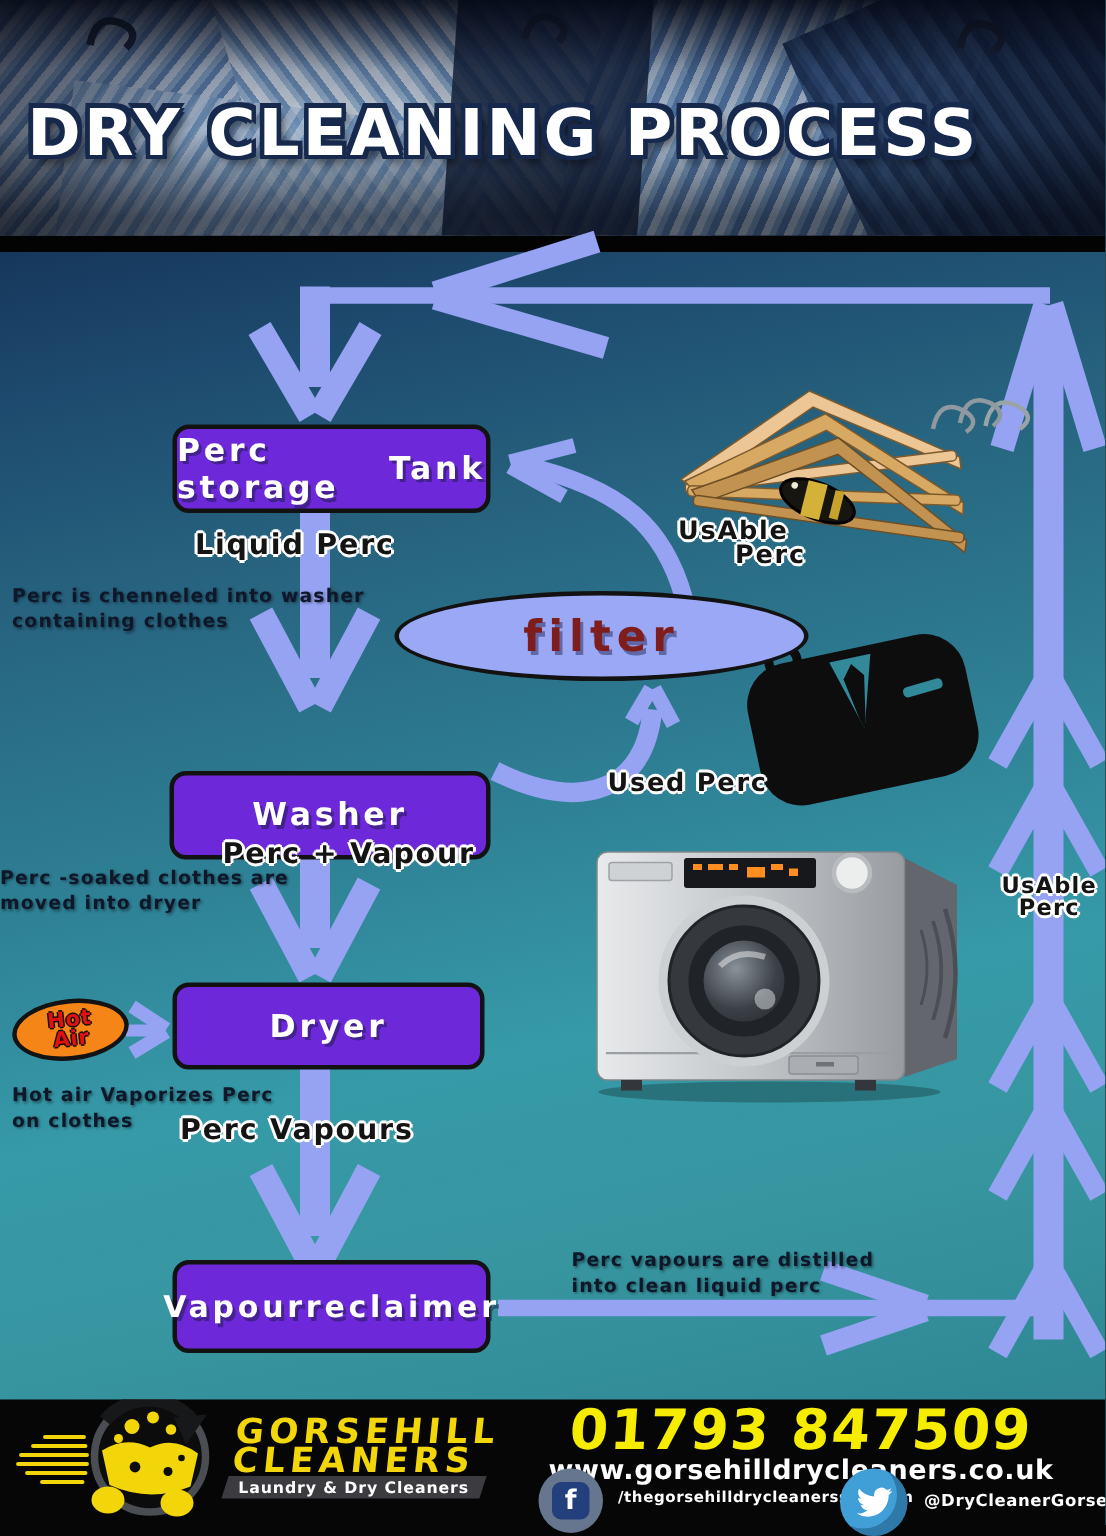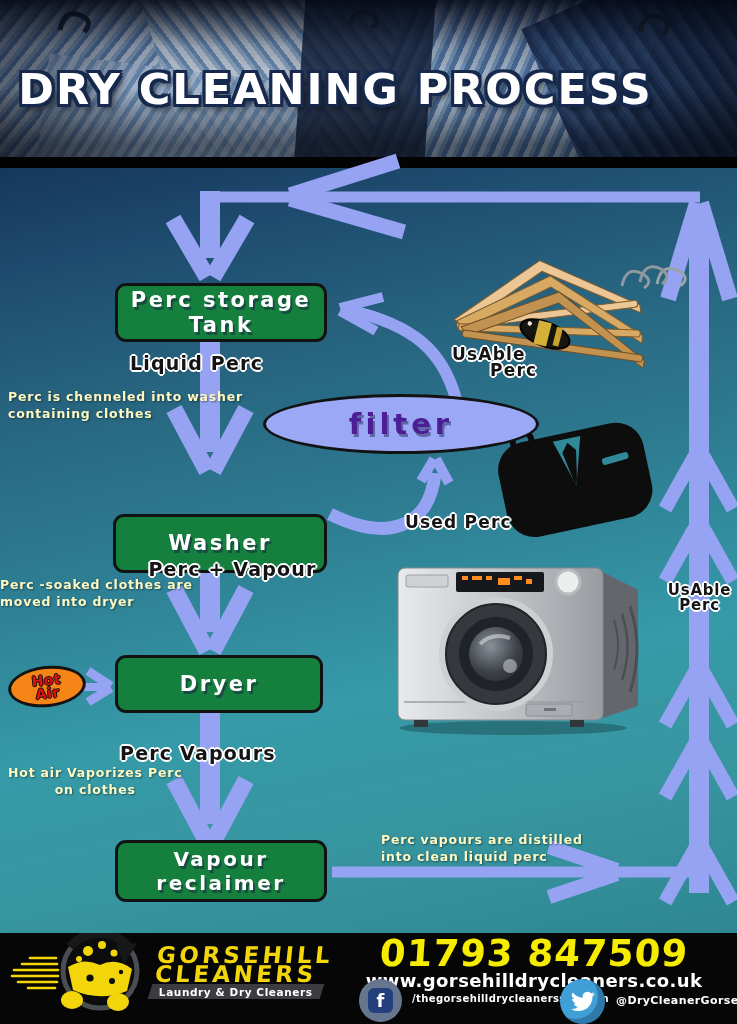--- a/index.html
+++ b/index.html
@@ -26,53 +26,53 @@
       background:linear-gradient(180deg,rgba(4,8,20,.92) 0%,rgba(8,16,38,.35) 30%,rgba(10,18,40,.15) 55%,rgba(4,8,18,.6) 92%),
                  linear-gradient(90deg,rgba(5,8,18,.5) 0%,rgba(0,0,0,0) 20%,rgba(0,0,0,0) 78%,rgba(4,6,14,.55) 100%);}
   .title{position:absolute;left:0;top:64px;width:671px;text-align:center;color:#fff;
          font-size:43px;font-weight:800;letter-spacing:2px;white-space:nowrap;
          text-shadow:-3px -3px 0 #16294d,3px -3px 0 #16294d,-3px 3px 0 #16294d,3px 3px 0 #16294d,
                      -3px 0 0 #16294d,3px 0 0 #16294d,0 -3px 0 #16294d,0 3px 0 #16294d,4px 5px 7px rgba(0,0,0,.65);}
   .header-strip{position:absolute;left:0;top:157px;width:737px;height:11px;background:#030303;}
   
   .flow-svg{position:absolute;left:0;top:0;width:737px;height:1024px;pointer-events:none;}
   
-  .pbox{position:absolute;box-sizing:border-box;background:#15803d;border:3px solid #121212;border-radius:11px;
-        display:flex;flex-direction:column;align-items:center;justify-content:center;
+  .pbox{position:absolute;box-sizing:border-box;background:#6d28d9;border:3px solid #121212;border-radius:11px;
+        display:flex;flex-direction:row;align-items:center;justify-content:center;
         color:#fff;font-weight:800;font-size:21px;letter-spacing:2.5px;line-height:25px;
         text-shadow:2px 2.5px 0 rgba(25,25,70,.5);}
   .box-tank{left:115px;top:283px;width:212px;height:59px;}
   .box-washer{left:113px;top:478px;width:214px;height:59px;margin-top:36px;}
   .box-dryer{left:115px;top:655px;width:208px;height:58px;}
   .box-reclaimer{left:115px;top:840px;width:212px;height:62px;font-size:20px;line-height:24px;}
   .ellipse-filter{position:absolute;left:263px;top:394px;width:276px;height:60px;box-sizing:border-box;
         background:#9aa8f5;border:3px solid #121212;border-radius:50%;
-        display:flex;align-items:center;justify-content:center;color:#4c1d95;font-weight:800;font-size:29px;
+        display:flex;align-items:center;justify-content:center;color:#7f1d1d;font-weight:800;font-size:29px;
         letter-spacing:4px;text-shadow:2px 2.5px 0 rgba(25,25,70,.45);}
   .hotair{position:absolute;left:8px;top:666px;width:78px;height:41px;box-sizing:border-box;
         background:#f58516;border:3px solid #131313;border-radius:50%;transform:rotate(-6deg);
         display:flex;flex-direction:column;align-items:center;justify-content:center;
         color:#e40f0f;font-weight:800;font-size:14px;line-height:13px;letter-spacing:.5px;
         text-shadow:-1px 0 #111,1px 0 #111,0 -1px #111,0 1px #111;}
   
   .flabel{position:absolute;color:#141414;font-weight:800;font-size:19px;letter-spacing:1.2px;white-space:nowrap;
         text-shadow:-2px 0 #fff,2px 0 #fff,0 -2px #fff,0 2px #fff,-1px -1px #fff,1px 1px #fff,-1px 1px #fff,1px -1px #fff;}
   .lab-liquid{left:130px;top:352px;width:195px;text-align:left;}
   .lab-clothes{left:120px;top:558px;width:225px;text-align:center;}
   .lab-vapours{left:120px;top:742px;width:220px;}
   .lab-used{left:405px;top:512px;font-size:17px;}
   .lab-usable-top{left:452px;top:346px;font-size:17px;line-height:16px;}
   .lab-usable-top .ind{margin-left:38px;}
   .lab-usable-right{left:652px;top:583px;width:95px;text-align:center;font-size:15px;line-height:15px;letter-spacing:.8px;}
   
-  .note{position:absolute;color:#fef9c3;font-weight:800;font-size:12.5px;letter-spacing:.8px;line-height:17px;
+  .note{position:absolute;color:#0f172a;font-weight:800;font-size:12.5px;letter-spacing:.8px;line-height:17px;
         text-shadow:1px 1px 2px rgba(0,0,0,.45);}
   .n1{left:8px;top:388px;}
   .n2{left:0;top:576px;}
-  .n3{left:8px;top:764px;text-align:center;}
+  .n3{left:8px;top:721px;}
   .n4{left:362px;top:831px;margin-left:19px;}
   
   .footer{position:absolute;left:0;top:933px;width:737px;height:91px;background:#060606;}
   .brand{position:absolute;left:156px;top:13px;color:#f2d60a;font-weight:800;font-size:23px;line-height:19px;
          letter-spacing:3.4px;transform:skewX(-6deg);white-space:nowrap;}
   .tagline-band{position:absolute;left:150px;top:51px;width:172px;height:15px;background:#3c3c40;
          transform:skewX(-18deg);display:flex;align-items:center;justify-content:center;}
   .tagline-band span{transform:skewX(18deg);color:#fff;font-weight:700;font-size:10.5px;letter-spacing:.6px;white-space:nowrap;}
   .phone{position:absolute;left:348px;top:-1px;width:372px;text-align:center;color:#f5ec00;
          font-weight:800;font-size:37px;letter-spacing:1px;transform:skewX(-4deg);white-space:nowrap;}

